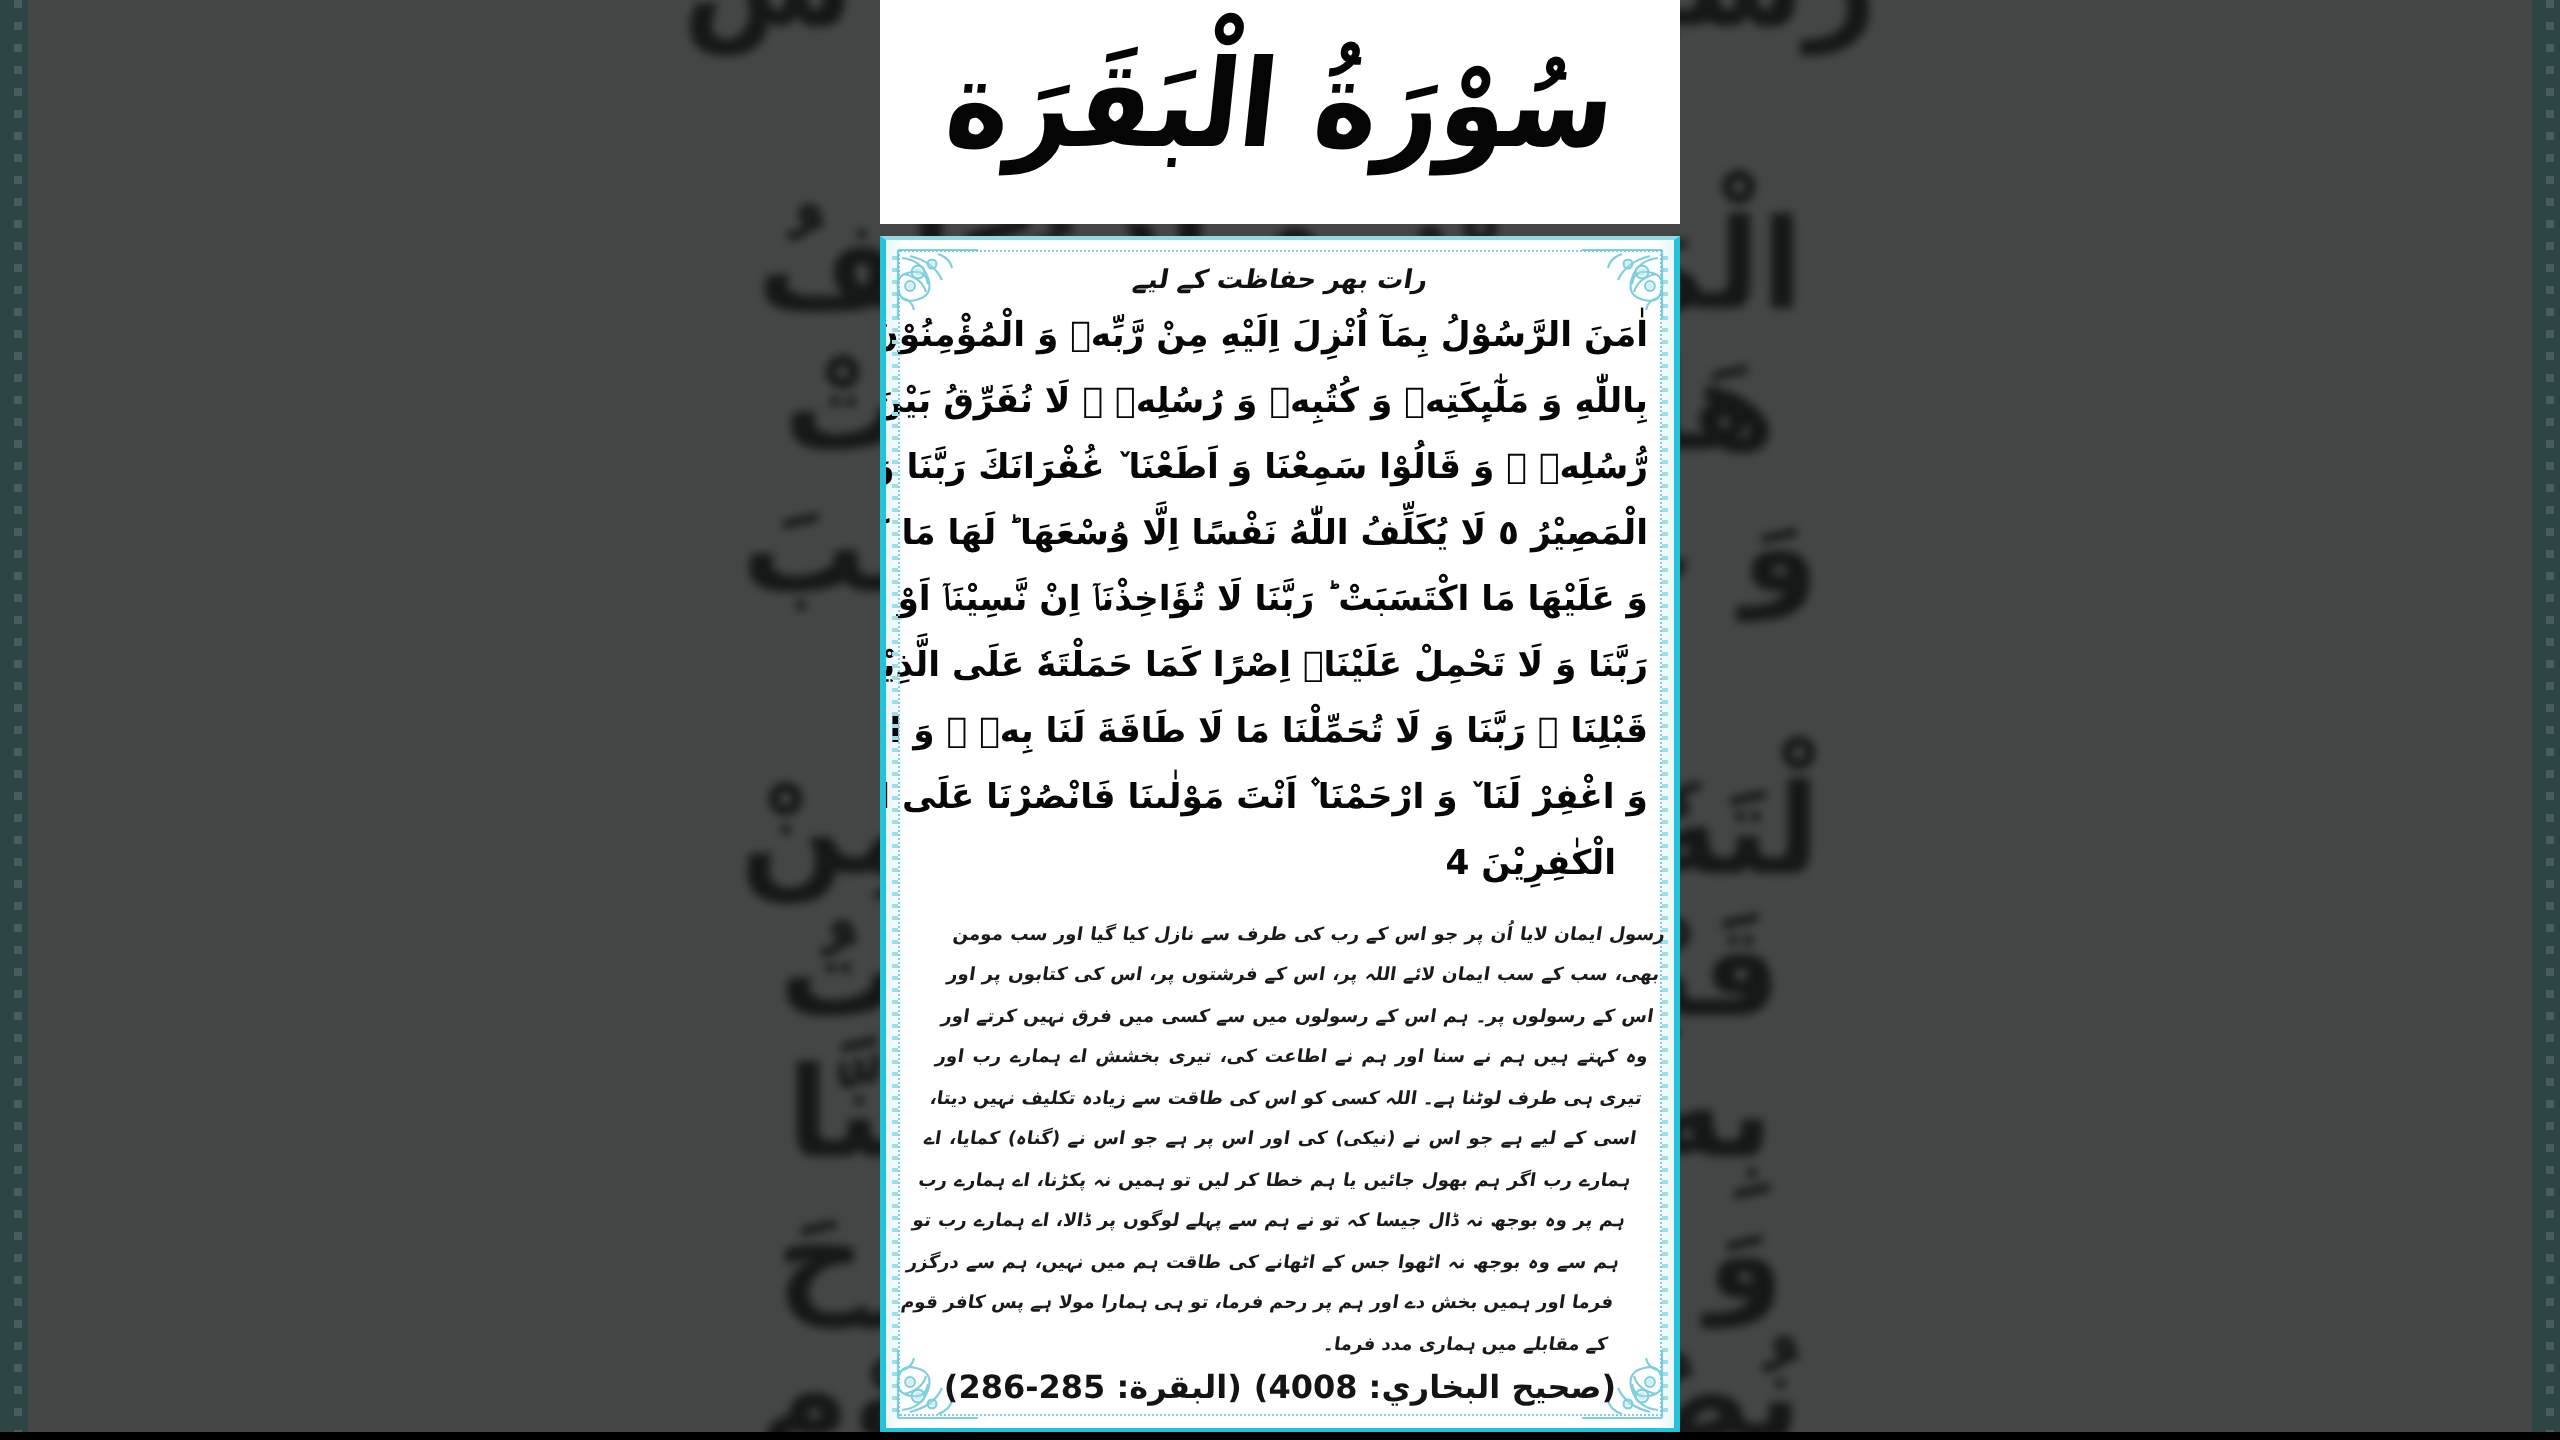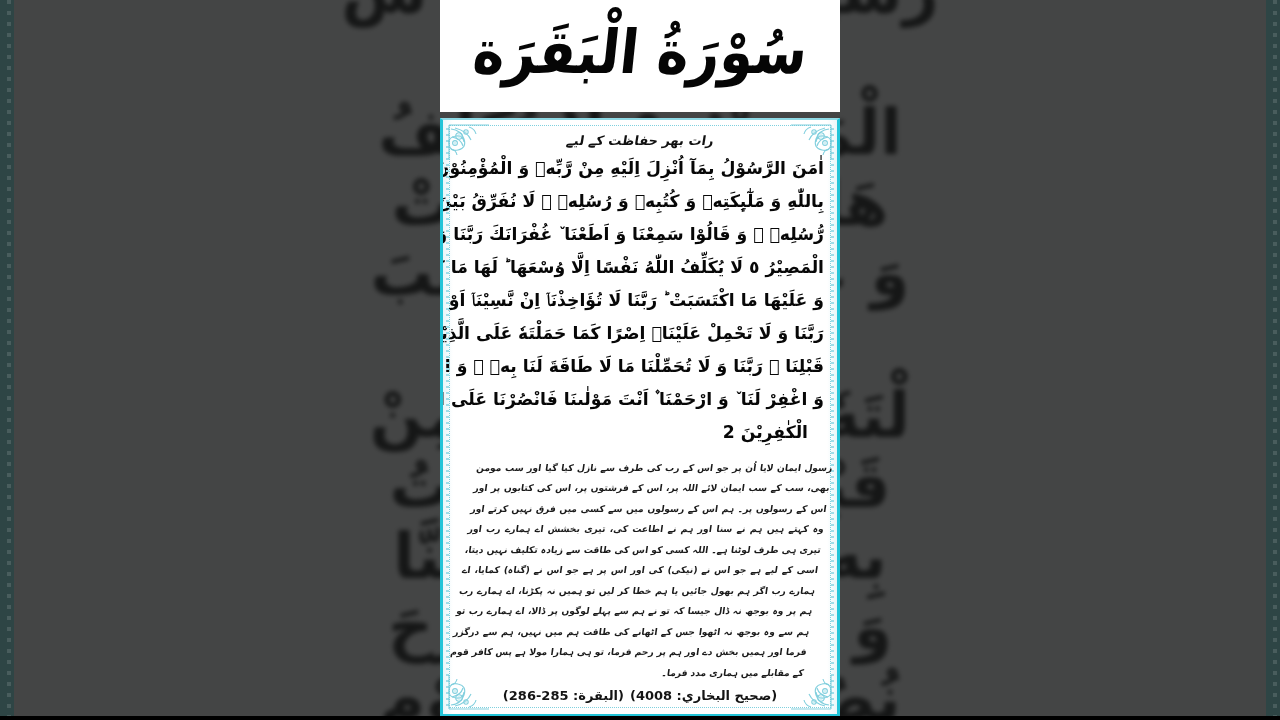--- a/index.html
+++ b/index.html
@@ -218,21 +218,21 @@
     letter-spacing: -0.1px;
   }
 
   #reference {
     position: absolute;
     left: 0; right: 0;
     bottom: 11px;
     text-align: center;
     direction: rtl;
     font-family: "DejaVu Sans", "Liberation Sans", sans-serif;
-    font-size: 13px;
+    font-size: 16px;
     font-weight: 600;
     color: #141414;
     white-space: nowrap;
   }
   #reference .sep { display: inline-block; width: 6px; }
 
   
   #letterbox-bottom {
     position: absolute;
     left: 0; right: 0; bottom: 0;
@@ -357,21 +357,21 @@
 
       <div id="arabic-block">
         <div class="ar-line">اٰمَنَ الرَّسُوْلُ بِمَآ اُنْزِلَ اِلَيْهِ مِنْ رَّبِّهٖ وَ الْمُؤْمِنُوْنَ ؕ كُلٌّ اٰمَنَ</div>
         <div class="ar-line">بِاللّٰهِ وَ مَلٰٓىِٕكَتِهٖ وَ كُتُبِهٖ وَ رُسُلِهٖ ۫ لَا نُفَرِّقُ بَيْنَ اَحَدٍ مِّنْ</div>
         <div class="ar-line">رُّسُلِهٖ ۫ وَ قَالُوْا سَمِعْنَا وَ اَطَعْنَا ٚ غُفْرَانَكَ رَبَّنَا وَ اِلَيْكَ</div>
         <div class="ar-line">الْمَصِيْرُ ٥ لَا يُكَلِّفُ اللّٰهُ نَفْسًا اِلَّا وُسْعَهَا ؕ لَهَا مَا كَسَبَتْ</div>
         <div class="ar-line">وَ عَلَيْهَا مَا اكْتَسَبَتْ ؕ رَبَّنَا لَا تُؤَاخِذْنَاۤ اِنْ نَّسِيْنَاۤ اَوْ اَخْطَاْنَا ۚ</div>
         <div class="ar-line">رَبَّنَا وَ لَا تَحْمِلْ عَلَيْنَاۤ اِصْرًا كَمَا حَمَلْتَهٗ عَلَى الَّذِيْنَ مِنْ</div>
         <div class="ar-line">قَبْلِنَا ۚ رَبَّنَا وَ لَا تُحَمِّلْنَا مَا لَا طَاقَةَ لَنَا بِهٖ ۚ وَ اعْفُ عَنَّا ٚ</div>
         <div class="ar-line">وَ اغْفِرْ لَنَا ٚ وَ ارْحَمْنَا ۫ اَنْتَ مَوْلٰىنَا فَانْصُرْنَا عَلَى الْقَوْمِ</div>
-        <div class="ar-line last">الْكٰفِرِيْنَ 2</div>
+        <div class="ar-line last">الْكٰفِرِيْنَ 4</div>
       </div>
 
       <div id="urdu-trans">رسول ایمان لایا اُن پر جو اس کے رب کی طرف سے نازل کیا گیا اور سب مومن بھی، سب کے سب ایمان لائے اللہ پر، اس کے فرشتوں پر، اس کی کتابوں پر اور اس کے رسولوں پر۔ ہم اس کے رسولوں میں سے کسی میں فرق نہیں کرتے اور وہ کہتے ہیں ہم نے سنا اور ہم نے اطاعت کی، تیری بخشش اے ہمارے رب اور تیری ہی طرف لوٹنا ہے۔ اللہ کسی کو اس کی طاقت سے زیادہ تکلیف نہیں دیتا، اسی کے لیے ہے جو اس نے (نیکی) کی اور اس پر ہے جو اس نے (گناہ) کمایا، اے ہمارے رب اگر ہم بھول جائیں یا ہم خطا کر لیں تو ہمیں نہ پکڑنا، اے ہمارے رب ہم پر وہ بوجھ نہ ڈال جیسا کہ تو نے ہم سے پہلے لوگوں پر ڈالا، اے ہمارے رب تو ہم سے وہ بوجھ نہ اٹھوا جس کے اٹھانے کی طاقت ہم میں نہیں، ہم سے درگزر فرما اور ہمیں بخش دے اور ہم پر رحم فرما، تو ہی ہمارا مولا ہے پس کافر قوم کے مقابلے میں ہماری مدد فرما۔</div>
 
       <div id="reference">
         <span>(صحيح البخاري: 4008)</span><span class="sep"></span><span>(البقرة: 285-286)</span>
       </div>
 
     </div>
   </div>

